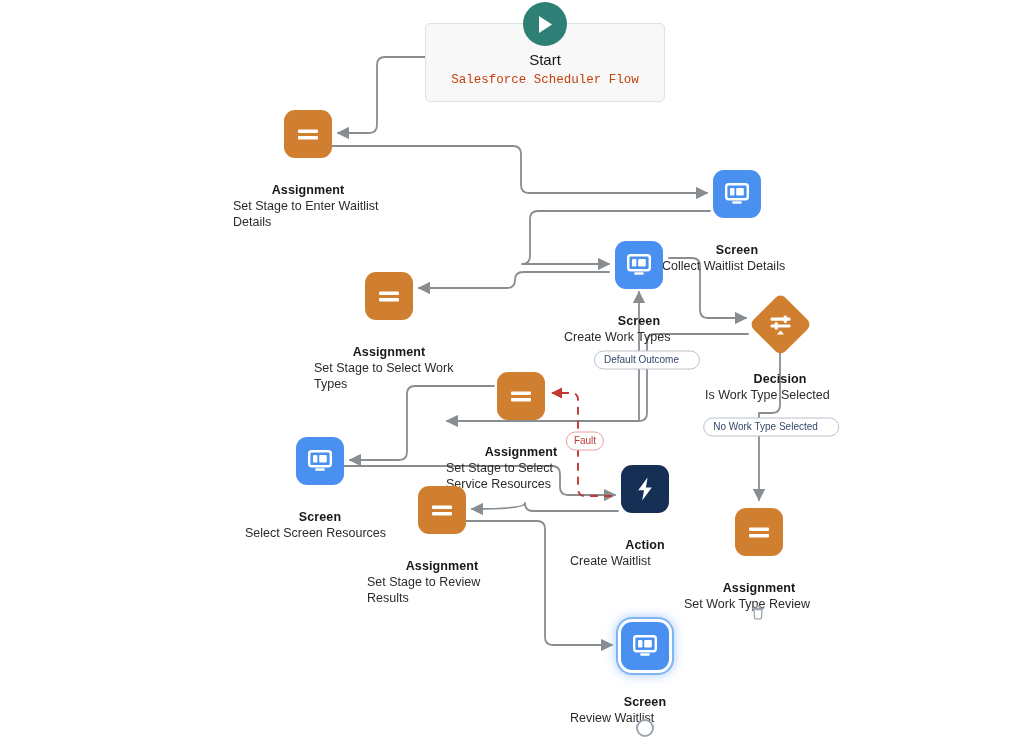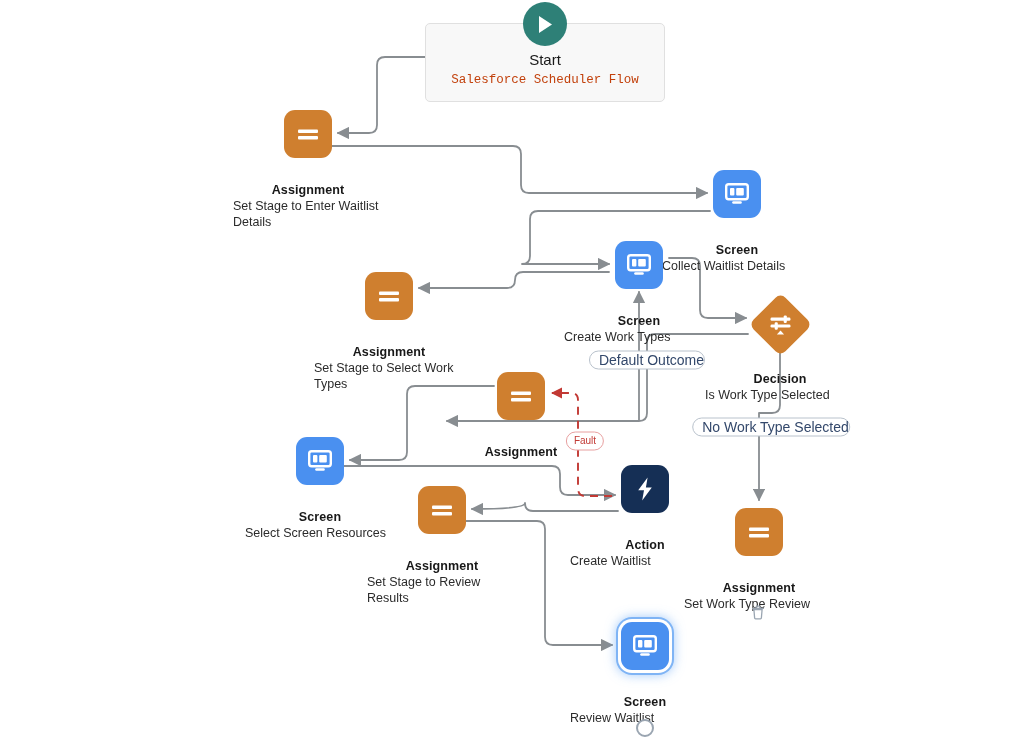--- a/index.html
+++ b/index.html
@@ -93,22 +93,22 @@
     font-size:12.5px;color:#c2410c;line-height:18px;margin-top:1px;font-family:Liberation Mono, monospace;
   }
 
   
   .pill{
     position:absolute;
     transform:translate(-50%,-50%);
     background:#ffffff;
     border:1px solid #B9C2CC;
     border-radius:11px;
-    padding:2px 0 3px 9px;
-    font-size:14px;
+    padding:2px 20px 3px 9px;
+    font-size:10px;
     color:#33486B;
     line-height:12px;
     white-space:nowrap;
   }
   .pill.fault{
     border-color:#E8A0A0;
     color:#C23934;
     padding:2px 7px 3px 7px;
     font-size:10px;
   }
@@ -247,20 +247,21 @@
         <div class="sublabel">Is Work Type Selected</div>
       </div>
       <div class="node" style="left: 521px; top: 372px;">
         <div class="glyphbox assignment">
           <svg class="ic" width="26" height="26" viewBox="0 0 26 26" aria-hidden="true">
             <rect x="3" y="8.5" width="20" height="3.6" rx="1" fill="#fff"></rect>
             <rect x="3" y="15" width="20" height="3.6" rx="1" fill="#fff"></rect>
           </svg>
         </div>
         <div class="label">Assignment</div>
+        <div class="sublabel">Set Stage to Select Service Resources</div>
       </div>
       <div class="node" style="left: 320px; top: 437px;">
         <div class="glyphbox screen">
           <svg class="ic" width="28" height="28" viewBox="0 0 28 28" aria-hidden="true">
             <rect x="3.2" y="4.2" width="21.6" height="15" rx="2.4" fill="none" stroke="#fff" stroke-width="2.4"></rect>
             <rect x="7" y="8" width="4.4" height="7.4" rx="1" fill="#fff"></rect>
             <rect x="13.2" y="8" width="7.6" height="7.4" rx="1" fill="#fff"></rect>
             <rect x="9.2" y="21.2" width="9.6" height="2.6" rx="1.2" fill="#fff"></rect>
           </svg>
         </div>

